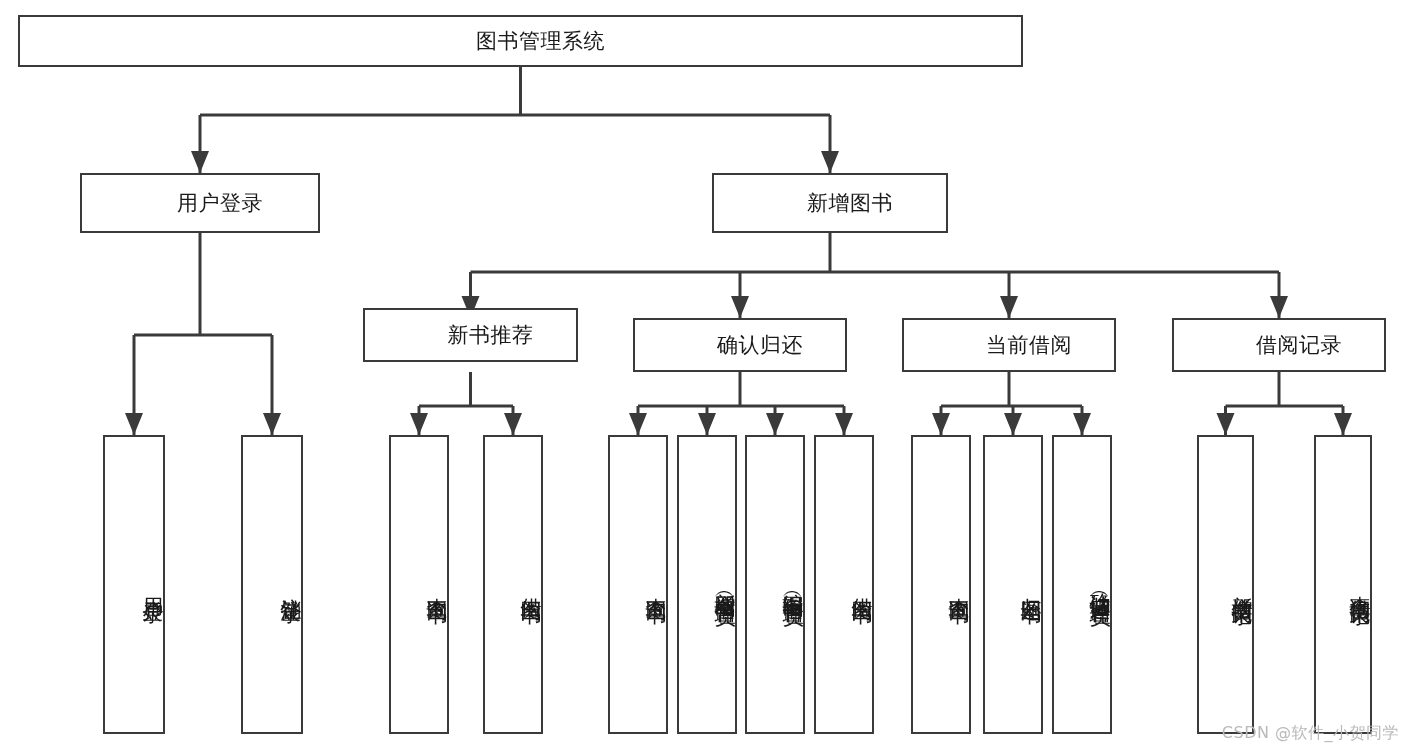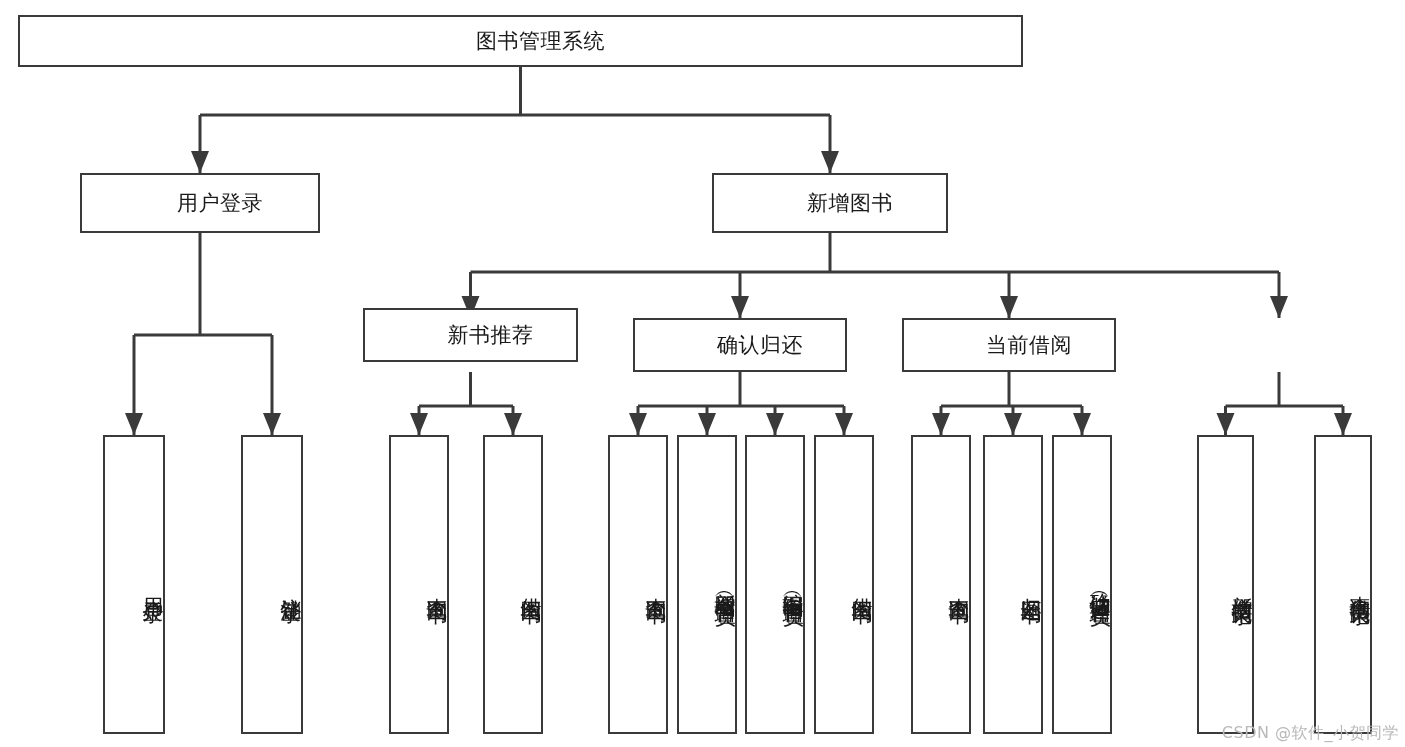--- a/index.html
+++ b/index.html
@@ -145,20 +145,23 @@
 
   <div class="node horizontal" style="left: 363px; top: 308px; width: 215px; height: 54px;">
     <span class="node-label">新书推荐</span>
   </div>
   <div class="node horizontal" style="left: 633px; top: 318px; width: 214px; height: 54px;">
     <span class="node-label">确认归还</span>
   </div>
   <div class="node horizontal" style="left: 902px; top: 318px; width: 214px; height: 54px; justify-content: center;">
     <span class="node-label">当前借阅</span>
   </div>
+  <div class="node horizontal" style="left: 1172px; top: 318px; width: 214px; height: 54px;">
+    <span class="node-label">借阅记录</span>
+  </div>
 
   <div class="node vertical" style="left: 103px; top: 435px; width: 62px; height: 299px;">
     <span class="node-label">用户登录</span>
   </div>
   <div class="node vertical" style="left: 241px; top: 435px; width: 62px; height: 299px;">
     <span class="node-label">注销登录</span>
   </div>
 
   <div class="node vertical" style="left: 389px; top: 435px; width: 60px; height: 299px;">
     <span class="node-label">查询图书</span>

